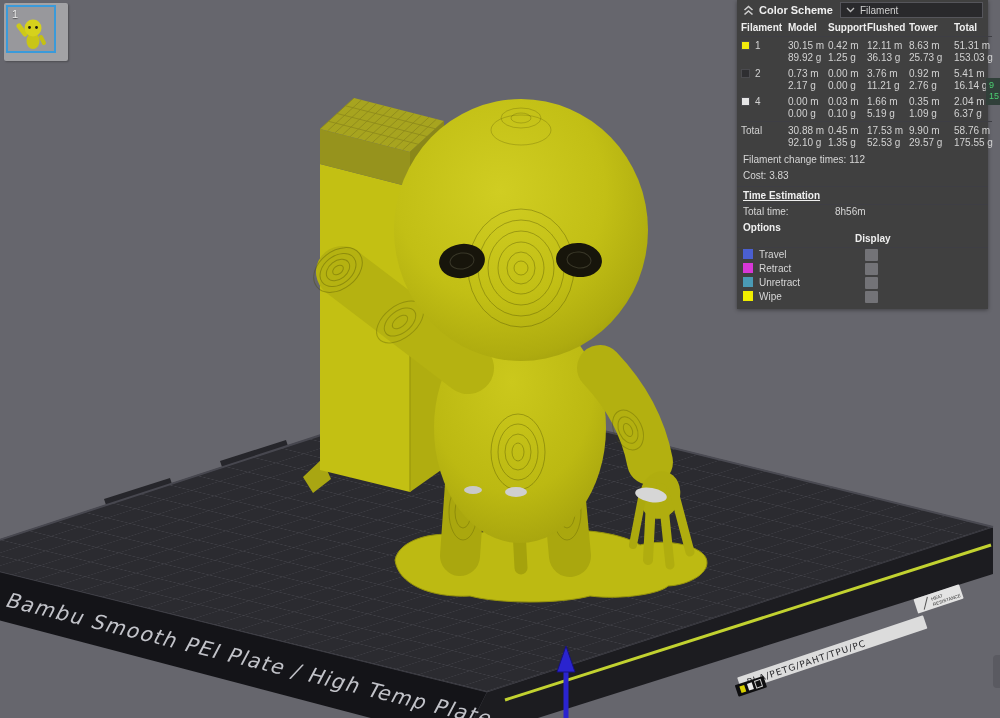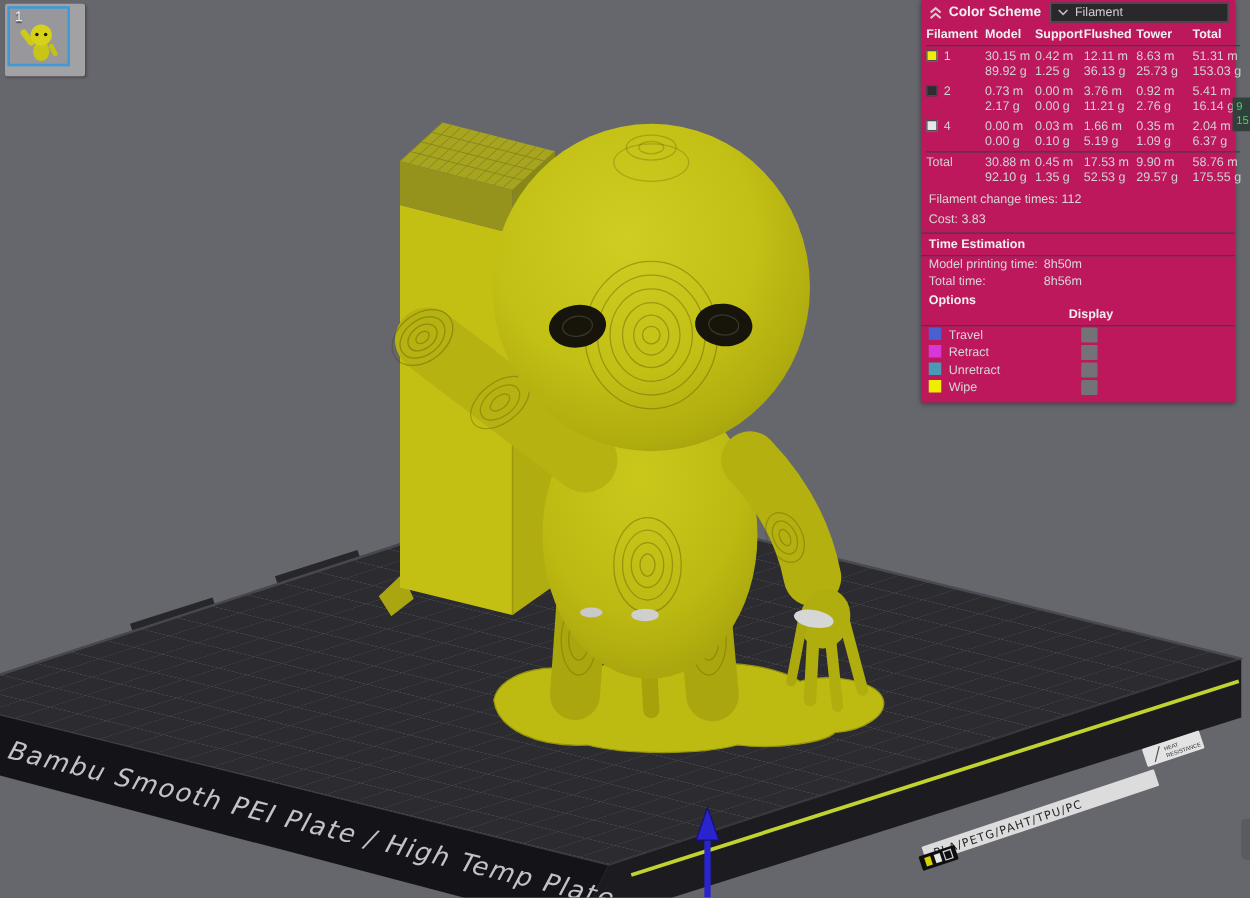--- a/index.html
+++ b/index.html
@@ -23,39 +23,39 @@
   }
   .thumb-num{
     position:absolute;left:4px;top:1px;font-size:11px;color:#ededed;
     text-shadow:0 1px 1px rgba(0,0,0,.5);
   }
   .thumb-fig{position:absolute;left:4px;top:6px;}
 
   
   .panel{
     position:absolute;left:737px;top:0;width:251px;z-index:3;
-    background:#be185d;color:#d6d6d6;font-size:10px;
+    background:#404040;color:#d6d6d6;font-size:10px;
     box-shadow:0 1px 4px rgba(0,0,0,.4);
   }
   .p-head{display:flex;align-items:center;height:20px;padding:0 5px 0 6px;}
   .p-title{font-weight:bold;font-size:11px;color:#efefef;white-space:nowrap;margin-left:5px;}
   .dropdown{
     flex:1;margin-left:7px;display:flex;align-items:center;height:14px;
     background:#29292c;border:1px solid #55555b;padding:0 5px;color:#cfcfcf;cursor:pointer;
   }
   .dropdown .dd-label{margin-left:5px;font-size:10px;}
   .ftable{display:grid;grid-template-columns:47px 40px 39px 42px 45px 38px;padding:0 0 0 4px;}
   .fth{font-weight:bold;color:#efefef;font-size:10px;padding:2px 0 3px 0;border-bottom:1px solid #3e3e44;}
   .fc{padding:3px 0 2px 0;line-height:11.5px;color:#d2d2d2;}
   .fc div{white-space:nowrap;}
   .sw{display:inline-block;width:9px;height:9px;margin-right:5px;vertical-align:-1px;border:1px solid #4a4a4e;box-sizing:border-box;}
   .meta{padding:3px 14px 0 6px;line-height:13px;}
   .sec-title{
     font-weight:bold;color:#efefef;padding:3px 6px;margin-top:4px;
-    border-top:1px solid #3e3e44;border-bottom:1px solid #3e3e44;
+    border-top:1px solid #3e3e44;border-bottom:1px solid #3e3e44;text-decoration:underline;
   }
   .t-row{display:flex;padding:1px 6px;line-height:11.5px;}
   .t-row .t-label{width:92px;}
   .opt-head{display:flex;font-weight:bold;color:#efefef;padding:3px 6px;border-bottom:1px solid #3e3e44;flex-direction:column;}
   .opt-head .disp{margin-left:112px;}
   .opt-row{position:relative;height:13px;padding:1px 6px 0 6px;line-height:12px;}
   .opt-sw{display:inline-block;width:10px;height:10px;margin-right:6px;vertical-align:-1px;}
   .opt-check{
     position:absolute;left:128px;top:1px;width:13px;height:12px;
     background:#737377;border-radius:1px;cursor:pointer;
@@ -352,24 +352,20 @@
 
   <div class="meta">
     <span>Filament change times:</span> <span>112</span>
   </div>
   <div class="meta">
     <span>Cost:</span> <span>3.83</span>
   </div>
 
   <div class="sec-title">Time Estimation</div>
   <div class="t-row">
-    <span class="t-label">Model printing time:</span>
-      <span>8h50m</span>
-  </div>
-  <div class="t-row">
     <span class="t-label">Total time:</span>
       <span>8h56m</span>
   </div>
 
   <div class="opt-head">
     <span>Options</span>
     <span class="disp">Display</span>
   </div>
   <div class="opt-row">
     <span class="opt-sw" style="background-color: rgb(74, 95, 208);"></span><span>Travel</span>

